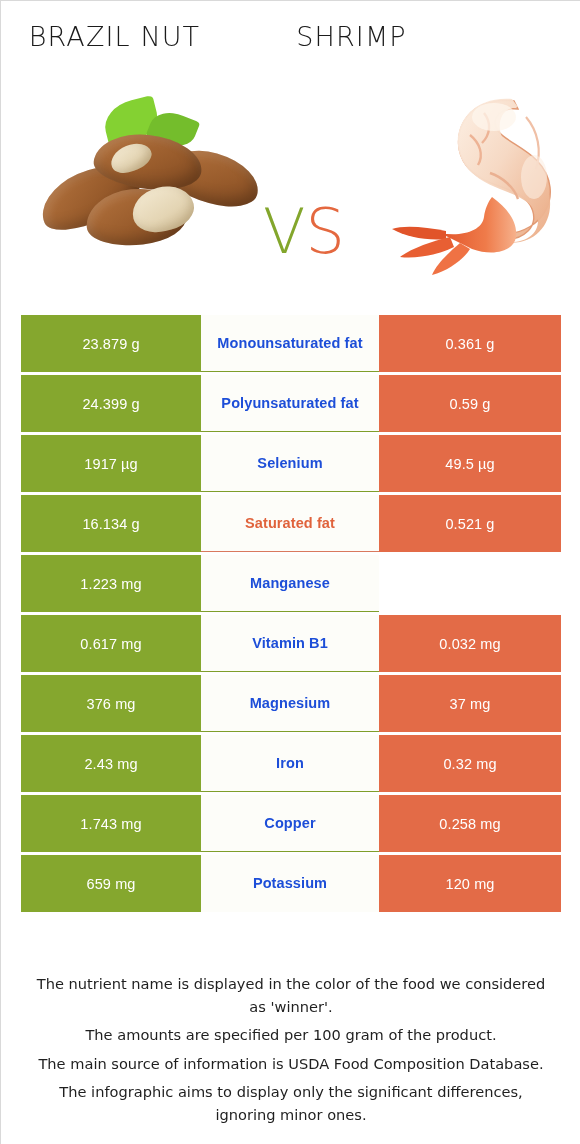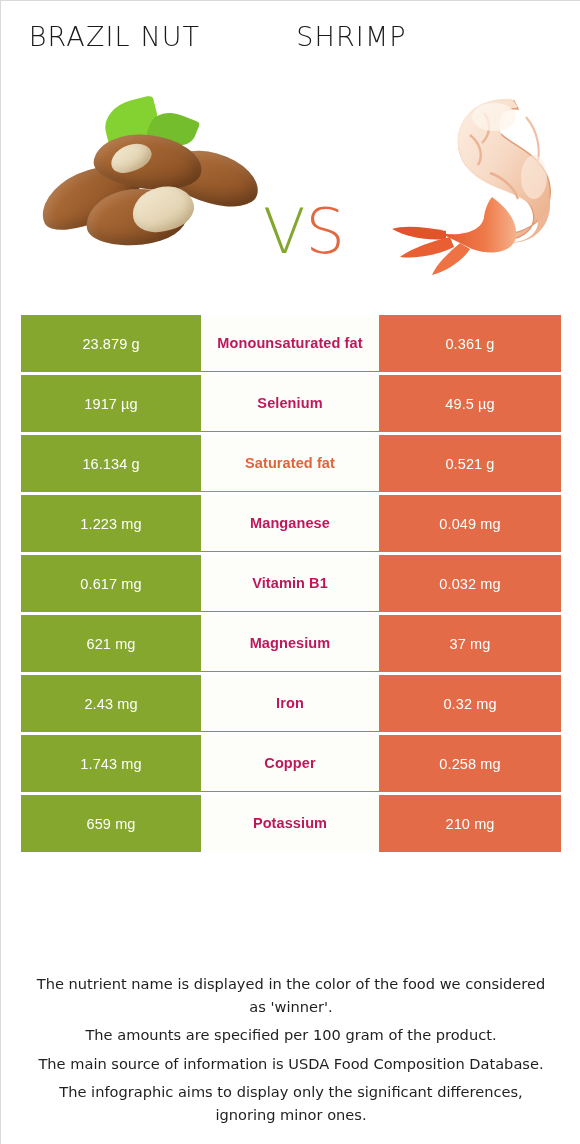--- a/index.html
+++ b/index.html
@@ -108,21 +108,21 @@
     background: #e36b47;
     color: #ffffff;
   }
   .cell-mid {
     width: 178px;
     background: #fdfdf9;
     font-weight: bold;
     font-size: 14.5px;
     border-bottom: 1px solid transparent;
   }
-  .cell-mid.win-green { color: #be185d; border-bottom-color: #7f9e2b; }
+  .cell-mid.win-green { color: #1d4ed8; border-bottom-color: #7f9e2b; }
   .cell-mid.win-red   { color: #e0633c; border-bottom-color: #d9795e; }
   .row:last-child .cell-mid { border-bottom-color: transparent; }
 
   
   .footer {
     position: absolute;
     left: 26px;
     top: 966px;
     width: 528px;
     text-align: center;
@@ -236,67 +236,71 @@
   </div>
 
   <div class="table">
 
     <div class="row">
       <div class="cell cell-left">23.879 g</div>
       <div class="cell cell-mid win-green">Monounsaturated fat</div>
       <div class="cell cell-right">0.361 g</div>
     </div>
 
+    <div class="row">
+      <div class="cell cell-left">24.399 g</div>
+      <div class="cell cell-mid win-green">Polyunsaturated fat</div>
+      <div class="cell cell-right">0.59 g</div>
+    </div>
 
     <div class="row">
       <div class="cell cell-left">1917 µg</div>
       <div class="cell cell-mid win-green">Selenium</div>
       <div class="cell cell-right">49.5 µg</div>
     </div>
 
     <div class="row">
       <div class="cell cell-left">16.134 g</div>
       <div class="cell cell-mid win-red">Saturated fat</div>
       <div class="cell cell-right">0.521 g</div>
     </div>
 
     <div class="row">
       <div class="cell cell-left">1.223 mg</div>
       <div class="cell cell-mid win-green">Manganese</div>
-      <div class="cell cell-right">0.049 mg</div>
     </div>
 
     <div class="row">
       <div class="cell cell-left">0.617 mg</div>
       <div class="cell cell-mid win-green">Vitamin B1</div>
       <div class="cell cell-right">0.032 mg</div>
     </div>
 
     <div class="row">
-      <div class="cell cell-left">621 mg</div>
+      <div class="cell cell-left">376 mg</div>
       <div class="cell cell-mid win-green">Magnesium</div>
       <div class="cell cell-right">37 mg</div>
     </div>
 
     <div class="row">
       <div class="cell cell-left">2.43 mg</div>
       <div class="cell cell-mid win-green">Iron</div>
       <div class="cell cell-right">0.32 mg</div>
     </div>
 
     <div class="row">
       <div class="cell cell-left">1.743 mg</div>
       <div class="cell cell-mid win-green">Copper</div>
       <div class="cell cell-right">0.258 mg</div>
     </div>
 
     <div class="row">
       <div class="cell cell-left">659 mg</div>
       <div class="cell cell-mid win-green">Potassium</div>
-      <div class="cell cell-right">210 mg</div>
+      <div class="cell cell-right">120 mg</div>
     </div>
 
   </div>
 
   <div class="footer">
     <p>The nutrient name is displayed in the color of the food we considered as 'winner'.</p>
     <p>The amounts are specified per 100 gram of the product.</p>
     <p>The main source of information is USDA Food Composition Database.</p>
     <p>The infographic aims to display only the significant differences, ignoring minor ones.</p>
   </div>

